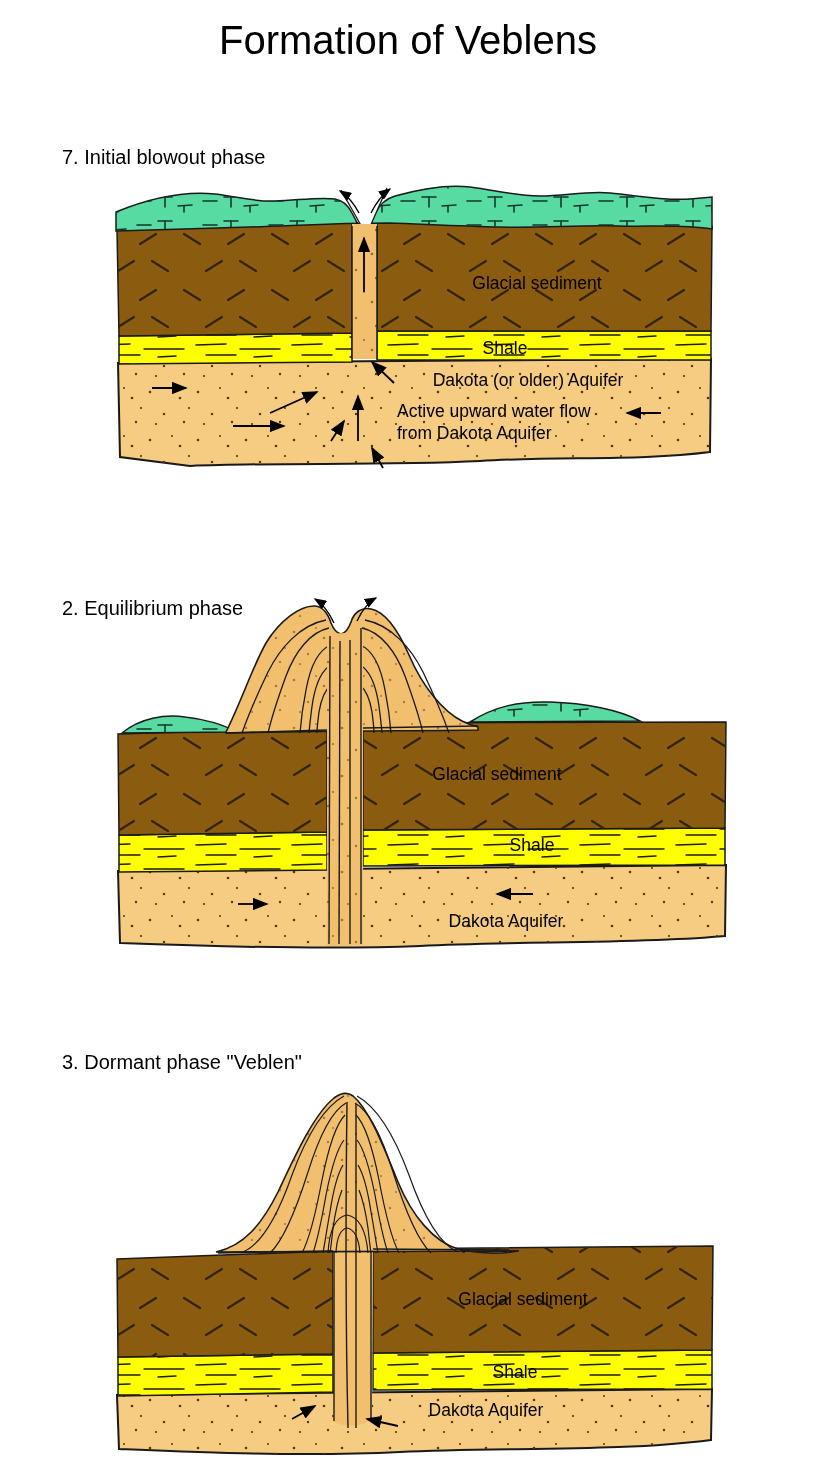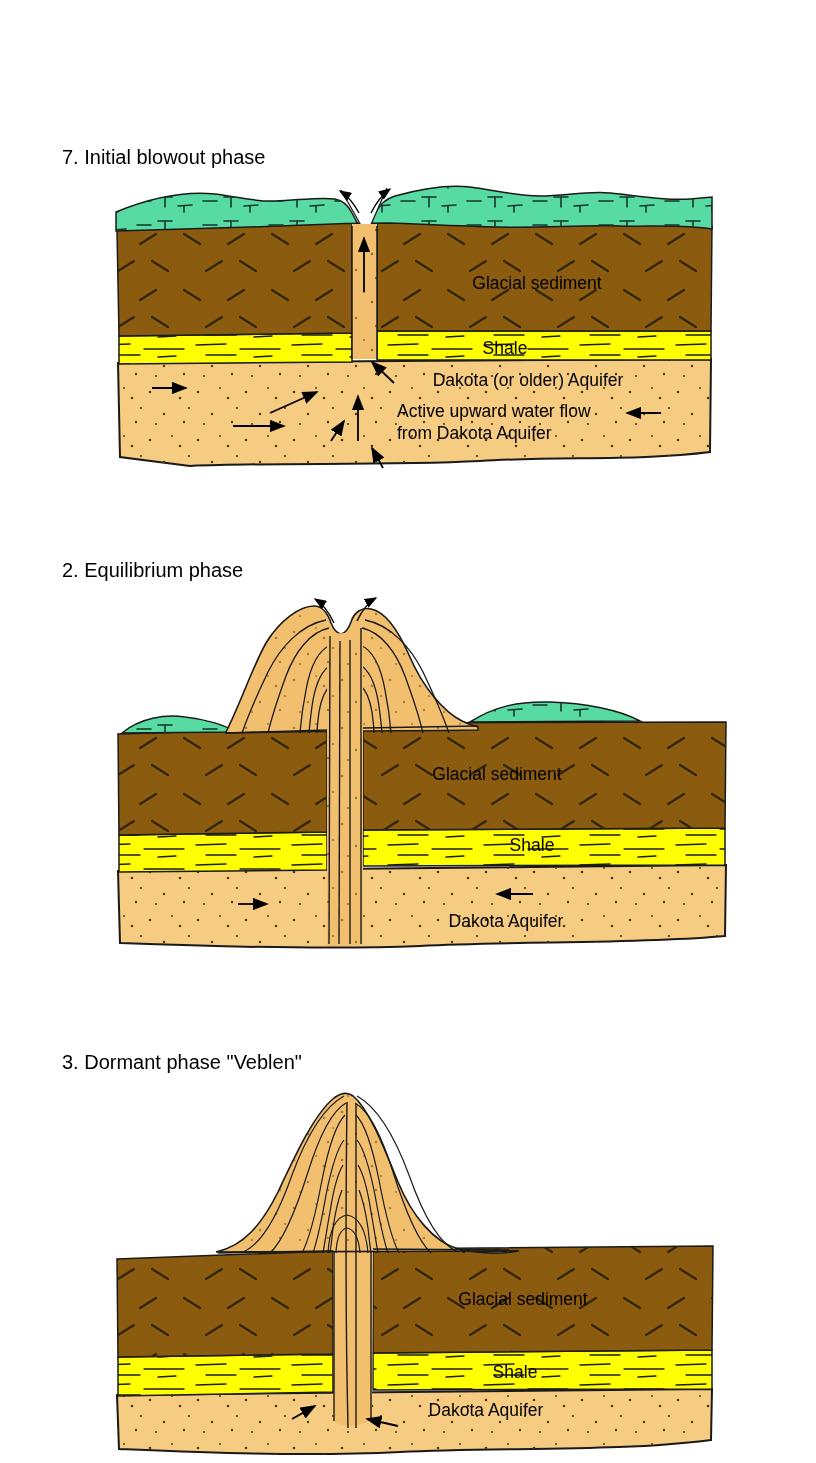--- a/index.html
+++ b/index.html
@@ -1,29 +1,30 @@
 <!DOCTYPE html>
 <html><head>
 <meta charset="utf-8">
 <style>
   html,body{margin:0;padding:0;background:#ffffff;}
   .page{position:relative;width:816px;height:1463px;background:#ffffff;overflow:hidden;
         font-family:"Liberation Sans",sans-serif;color:#000;}
   .title{position:absolute;top:18px;left:0;width:816px;text-align:center;
          font-size:40px;letter-spacing:0px;}
   .phase-heading{position:absolute;left:62px;font-size:20px;}
-  .h1{top:146px}.h2{top:559px}.h3{top:1051px}
+  .h1{top:146px}.h2{top:597px}.h3{top:1051px}
   svg.art{position:absolute;left:0;top:0;}
   svg text{font-family:"Liberation Sans",sans-serif;font-size:17.5px;fill:#000;}
 </style>
 </head>
 <body>
 
 <div class="page">
 
+  <div class="title">Formation of Veblens</div>
   <div class="phase-heading h1">7. Initial blowout phase</div>
   <div class="phase-heading h2">2. Equilibrium phase</div>
   <div class="phase-heading h3">3. Dormant phase "Veblen"</div>
 
   <svg class="art" width="816" height="1463" viewBox="0 0 816 1463">
     <defs>
       <marker id="ah" markerWidth="9" markerHeight="7" refX="8" refY="3.5" orient="auto">
         <path d="M0,0 L9,3.5 L0,7 Z" fill="#000"></path>
       </marker>
       <pattern id="pat-dash" width="88" height="56" patternUnits="userSpaceOnUse">

